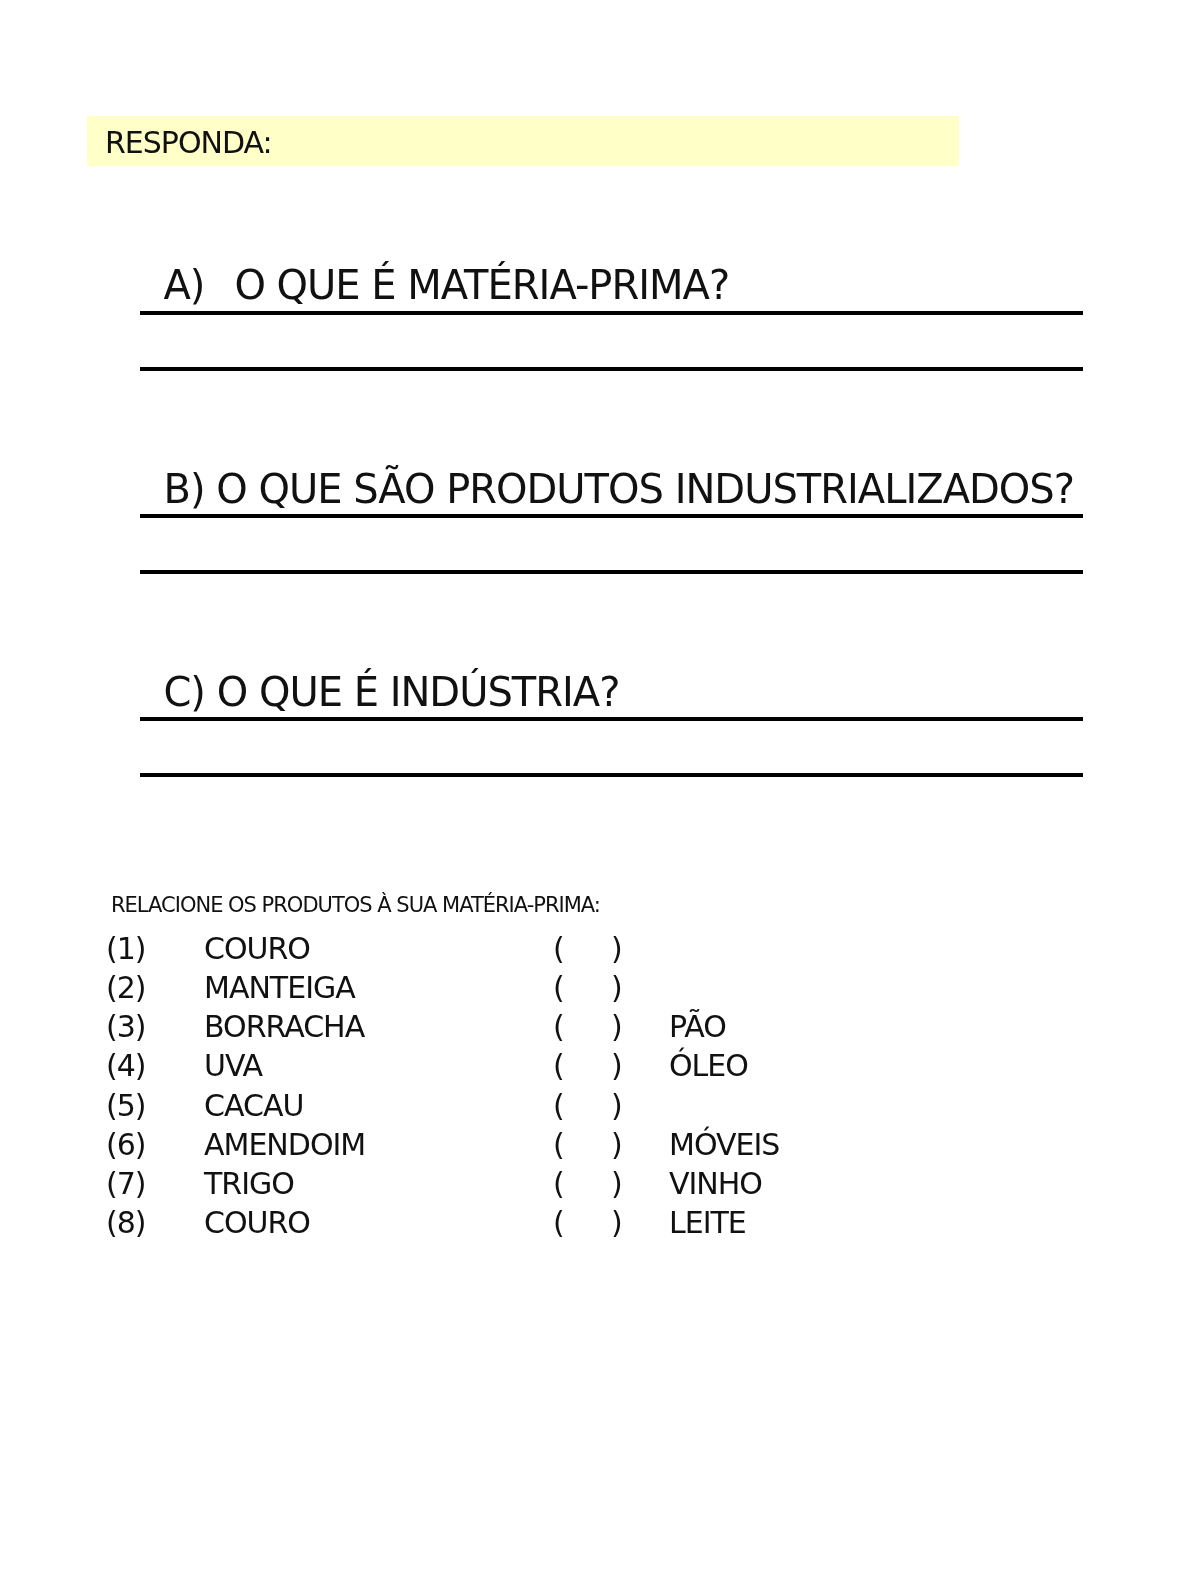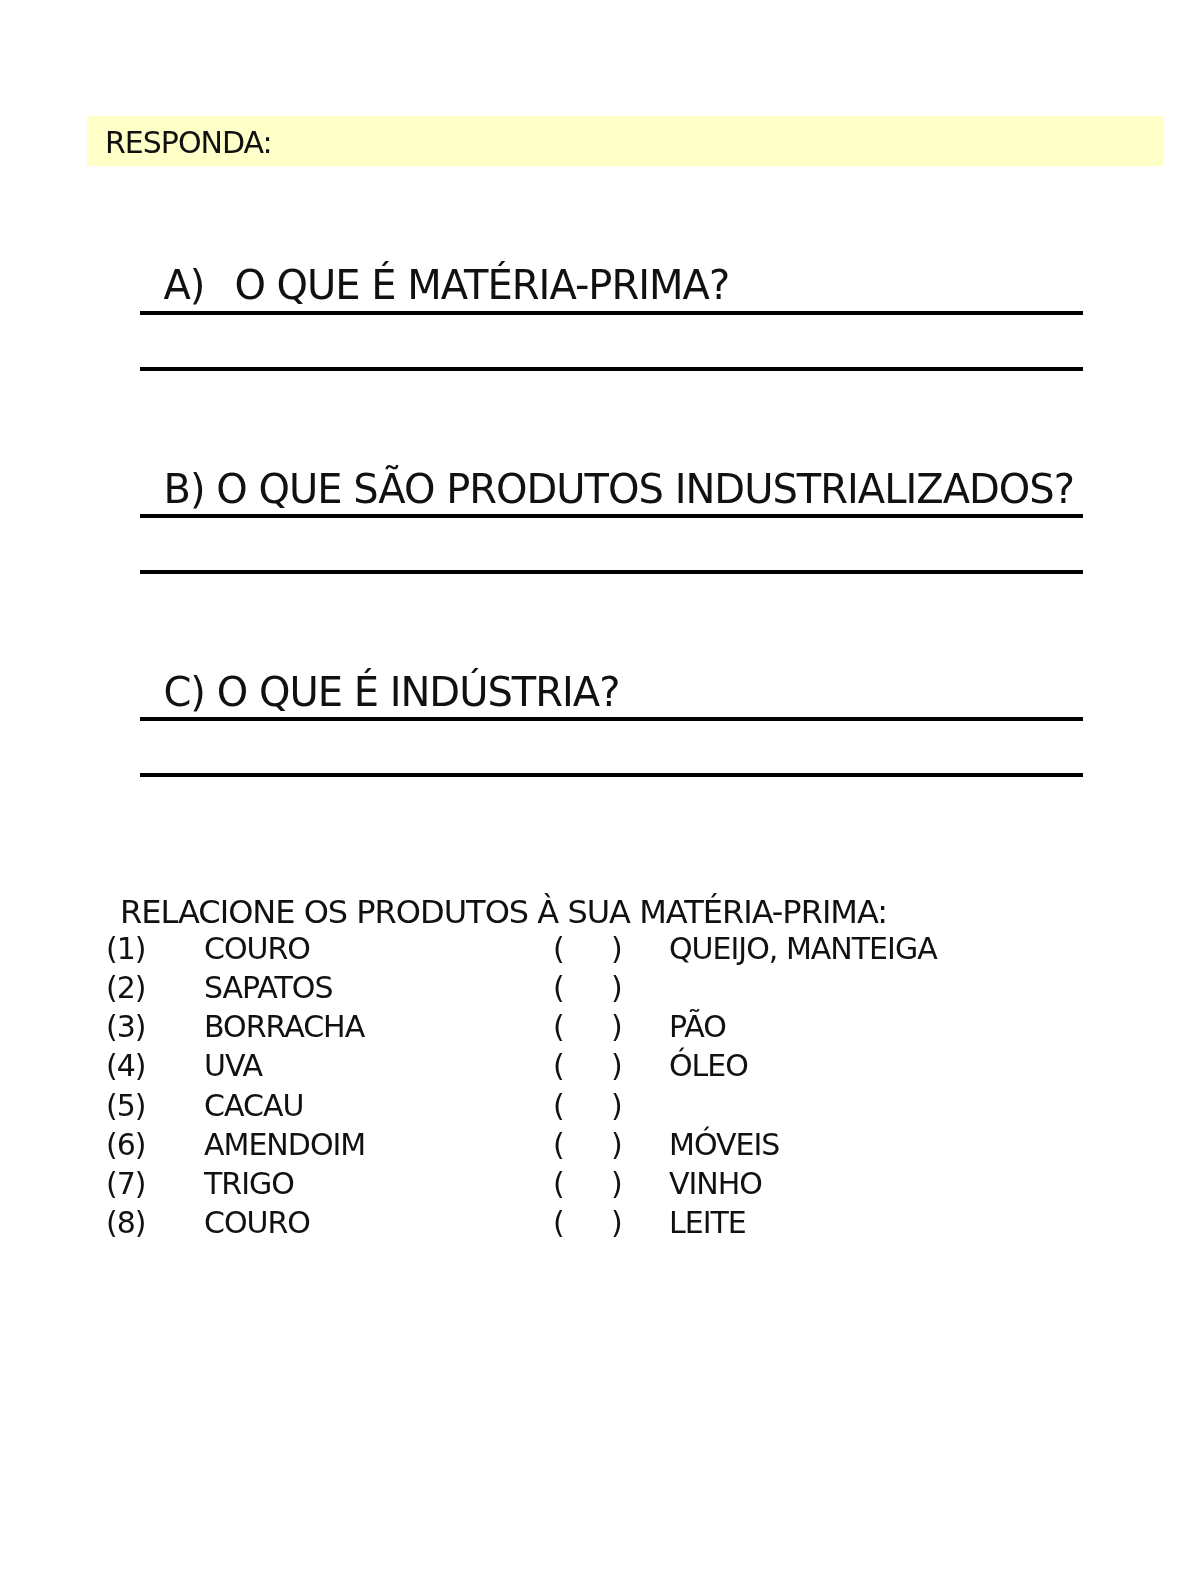--- a/index.html
+++ b/index.html
@@ -2,34 +2,34 @@
 <html><head>
 <meta charset="utf-8">
 <style>
   html, body { margin: 0; padding: 0; background: #ffffff; }
   body {
     width: 1188px; height: 1594px; position: relative; overflow: hidden;
     font-family: "DejaVu Sans", "Liberation Sans", sans-serif;
     color: #111111;
   }
   .banner {
-    position: absolute; left: 87px; top: 116px; width: 1076px; height: 50px;
+    position: absolute; left: 87px; top: 116px; width: 872px; height: 50px;
     background: #ffffc8;
   }
   .banner-text {
     position: absolute; left: 18px; top: 9px; font-size: 30px; letter-spacing: -1px;
   }
   .question {
     position: absolute; left: 140px; font-size: 40px; letter-spacing: -1px; white-space: pre;
   }
   .answer-line {
     position: absolute; left: 140px; width: 943px; height: 4px; background: #000000;
   }
   .match-title {
-    position: absolute; left: 120px; top: 893px; font-size: 32px; letter-spacing: -1px; white-space: nowrap; text-align: center;
+    position: absolute; left: 111px; top: 893px; font-size: 21px; letter-spacing: -1px; white-space: nowrap; text-align: center;
   }
   .match-row { position: absolute; left: 0; width: 1188px; height: 40px; font-size: 30px; letter-spacing: -1px; }
   .match-row span { position: absolute; top: 0; white-space: nowrap; }
   .c-num { left: 106px; }
   .c-raw { left: 204px; }
   .c-open { left: 553px; }
   .c-close { left: 611px; }
   .c-prod { left: 669px; }
 </style>
 </head>
@@ -57,25 +57,24 @@
 <div class="answer-line" style="top:717px;"></div>
 <div class="answer-line" style="top:773px;"></div>
 
 <div class="match-title">RELACIONE OS PRODUTOS À SUA MATÉRIA-PRIMA:</div>
 
 <div class="match-row" style="top:931px;">
   <span class="c-num">(1)</span>
   <span class="c-raw">COURO</span>
   <span class="c-open">(</span>
   <span class="c-close">)</span>
-  <span class="c-prod">QUEIJO, MANTEIGA</span>
 </div>
 <div class="match-row" style="top:970px;">
   <span class="c-num">(2)</span>
-  <span class="c-raw">SAPATOS</span>
+  <span class="c-raw">MANTEIGA</span>
   <span class="c-open">(</span>
   <span class="c-close">)</span>
 </div>
 <div class="match-row" style="top:1009px;">
   <span class="c-num">(3)</span>
   <span class="c-raw">BORRACHA</span>
   <span class="c-open">(</span>
   <span class="c-close">)</span>
   <span class="c-prod">PÃO</span>
 </div>

